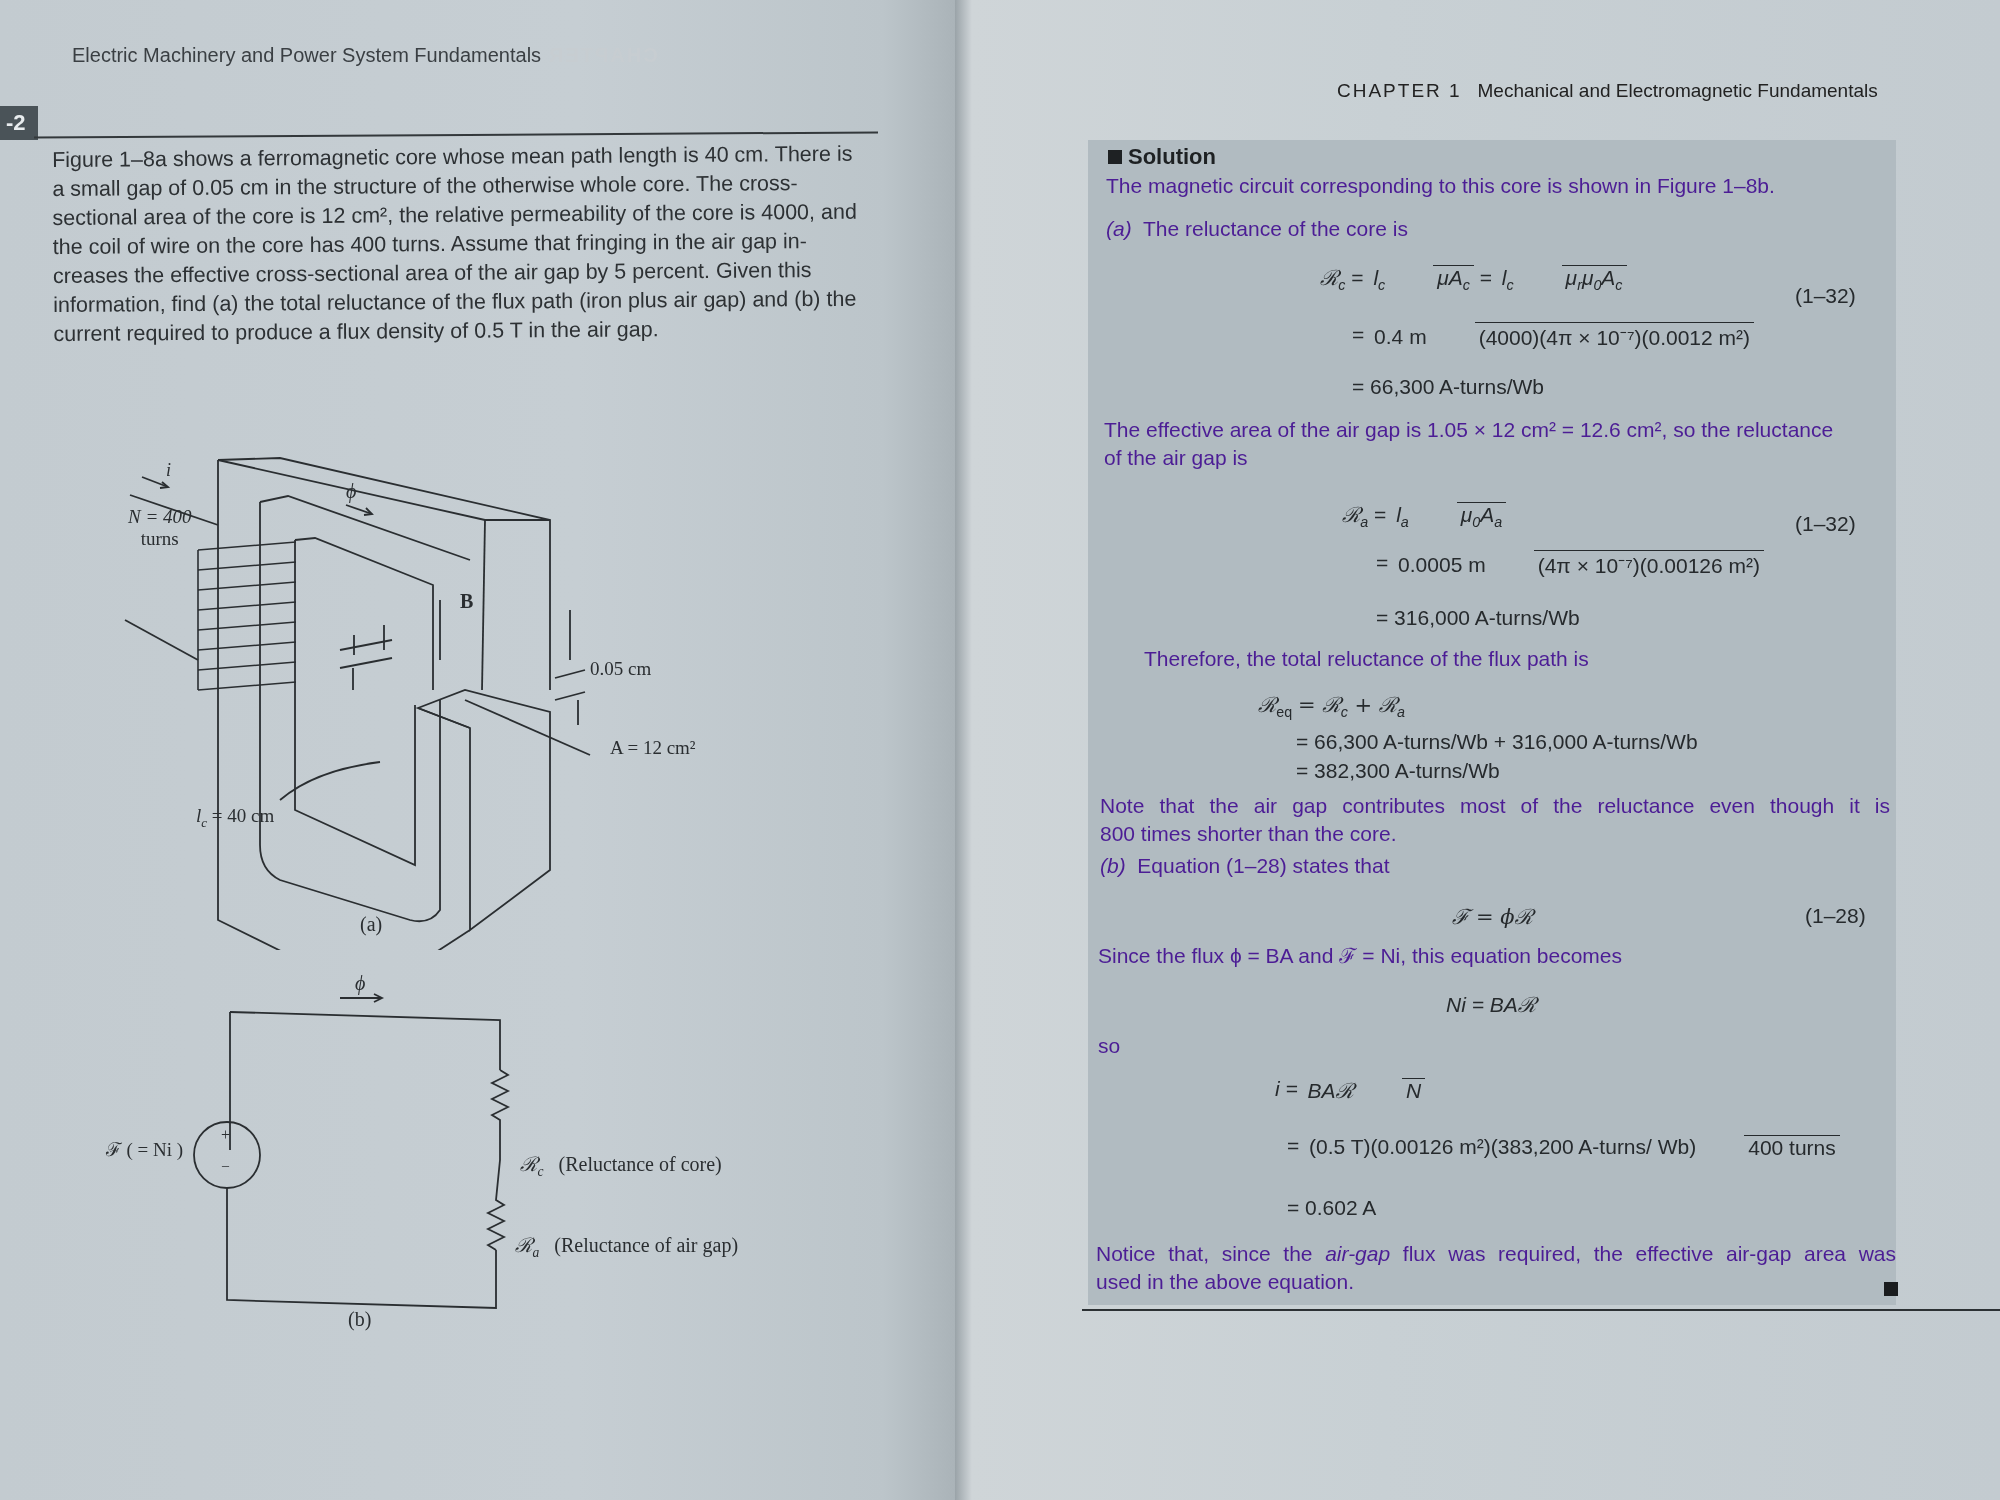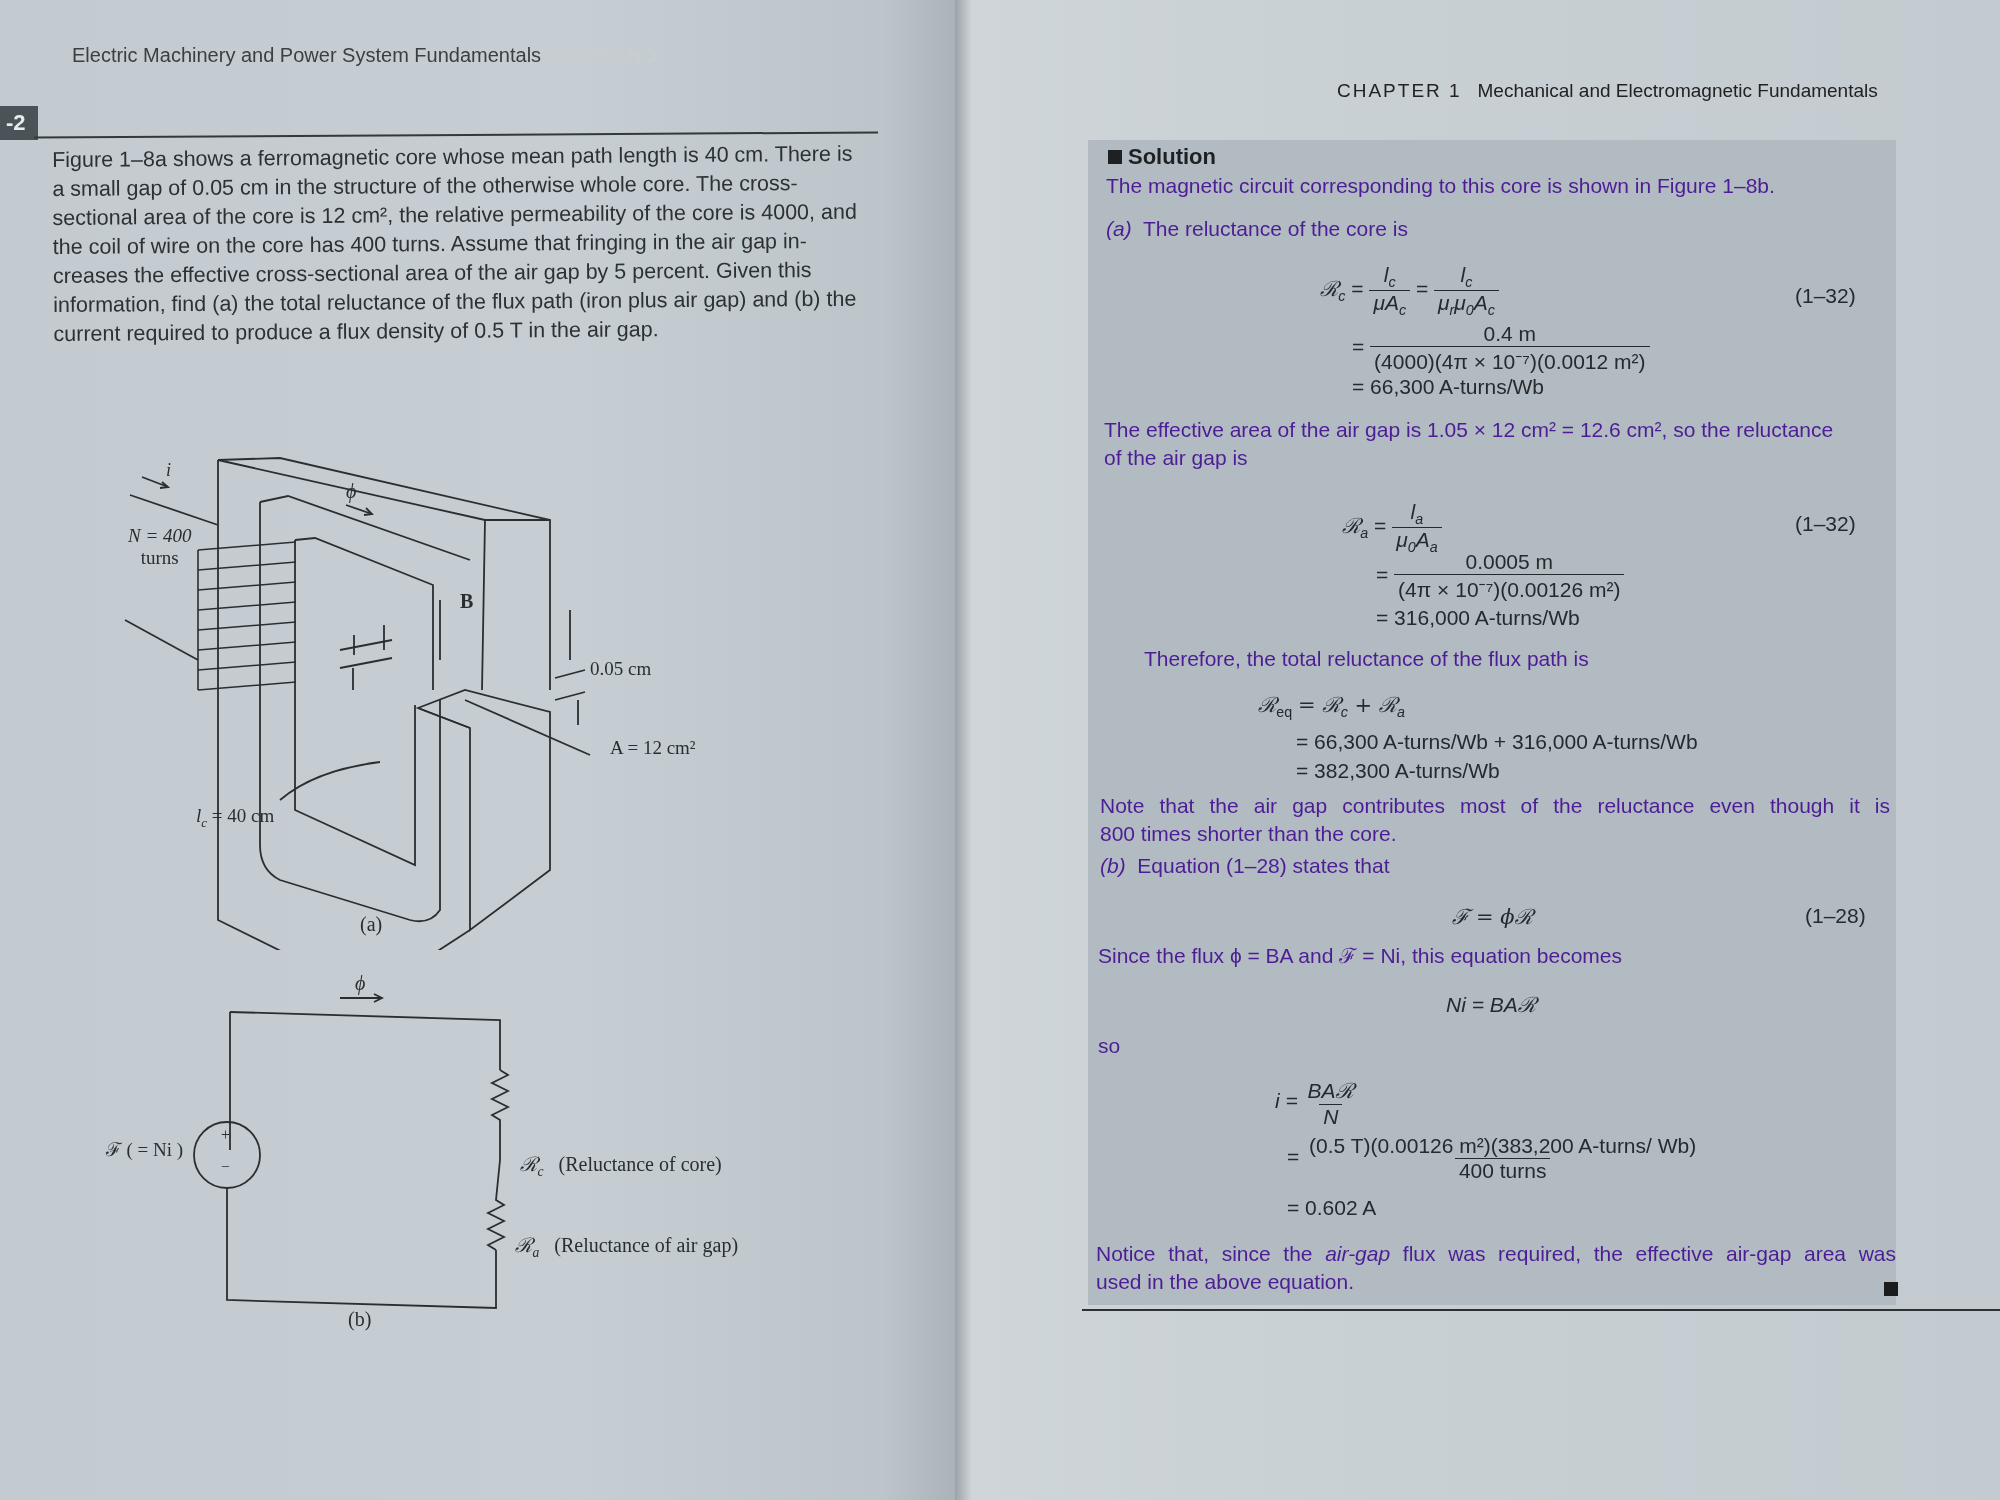--- a/index.html
+++ b/index.html
@@ -14,21 +14,21 @@
   .page-tab { background:#4a5358; color:#e8ecee; font-weight:bold; font-size:22px; padding:4px 6px; }
   .rule { height:2px; background:#33383b; }
   .body-text { font-size:21.5px; line-height:29px; color:#2d3134; text-align:justify; }
   .caption { font-size:20px; line-height:25px; color:#2d3134; }
   .caption b { font-weight:bold; }
   .serif { font-family:"Liberation Serif", serif; }
   .sol-box { position:absolute; left:1088px; top:140px; width:808px; height:1165px; background:#b1bbc1; }
   .sol-rule { position:absolute; left:1082px; top:1309px; width:918px; height:2px; background:#2c3134; }
   .rt { font-size:21px; color:#4c1d95; line-height:28px; }
   .eq { font-size:21px; color:#262a2d; white-space:nowrap; }
-  .frac { display:inline-flex; flex-direction:column; align-items:center; vertical-align:middle; }
+  .frac { display:inline-flex; flex-direction:row; align-items:center; vertical-align:middle;gap:44px; }
   .frac .num { padding:0 4px; }
   .frac .den { border-top:1.5px solid #262a2d; padding:0 4px; }
   .scr { font-family:"DejaVu Serif", serif; font-style:italic; }
   .i { font-style:italic; }
   sup, sub { font-size:0.68em; }
   .eqnum { font-size:21px; color:#262a2d; }
   .end-mark { width:14px; height:14px; background:#1a1c1e; }
 </style>
 </head>
 <body>
@@ -99,21 +99,21 @@
       <path d="M468 250 L468 275"></path>
       <path d="M230 200 L282 190"></path>
         <path d="M230 218 L282 208"></path>
       <path d="M243 218 L243 240"></path>
       <path d="M355 250 L480 305"></path>
       <path d="M270 312 Q205 320 170 350"></path>
     </g>
   </svg>
   <div class="abs serif i" style="left:166px; top:460px; font-size:18px;">i</div>
   <div class="abs serif i" style="left:346px; top:480px; font-size:20px;">ϕ</div>
-  <div class="abs serif" style="left:128px; top:525px; font-size:19px; text-align:center;">
+  <div class="abs serif" style="left:128px; top:506px; font-size:19px; text-align:center;">
     <div class="i">N = 400</div>
     <div>turns</div>
   </div>
   <div class="abs serif" style="left:460px; top:590px; font-size:20px; font-weight:bold;">B</div>
   <div class="abs serif" style="left:590px; top:658px; font-size:19px;">0.05 cm</div>
   <div class="abs serif" style="left:610px; top:737px; font-size:19px;">A = 12 cm²</div>
   <div class="abs serif" style="left:196px; top:805px; font-size:19px;">
     <span class="i">l</span><sub class="i">c</sub><span> = 40 cm</span>
   </div>
   <div class="abs serif" style="left:360px; top:913px; font-size:20px;">(a)</div>

